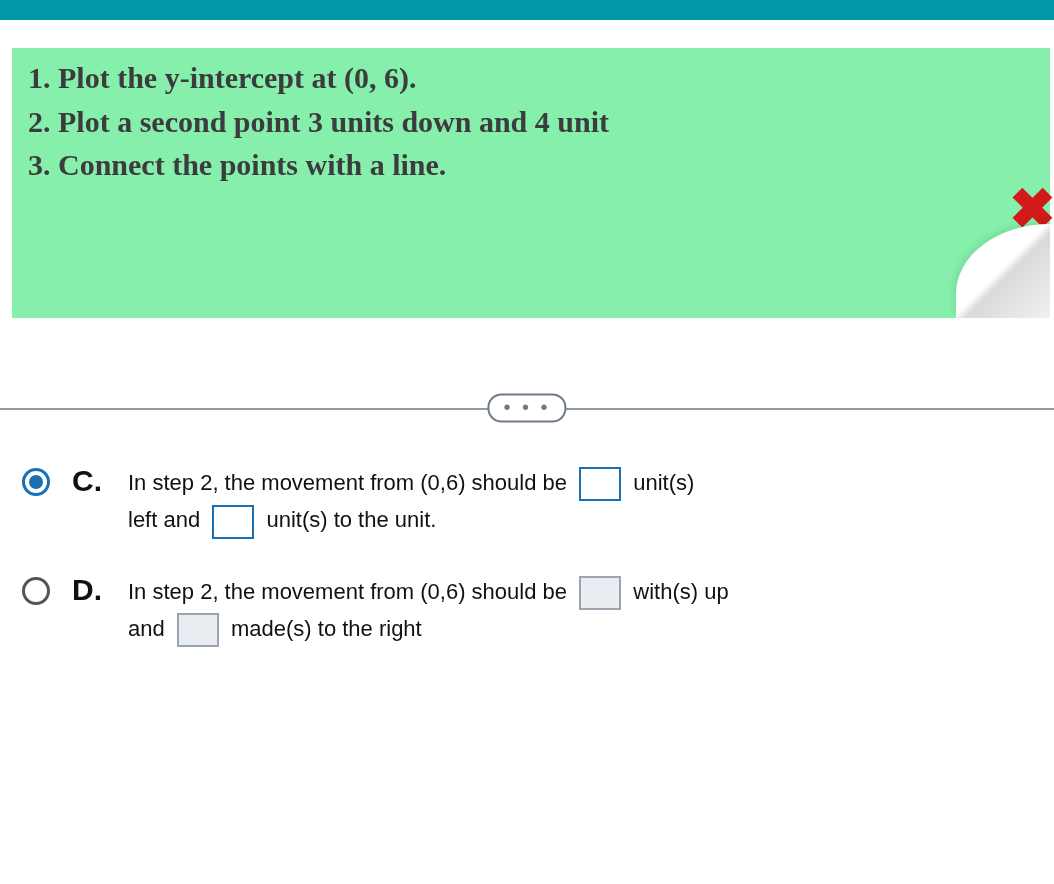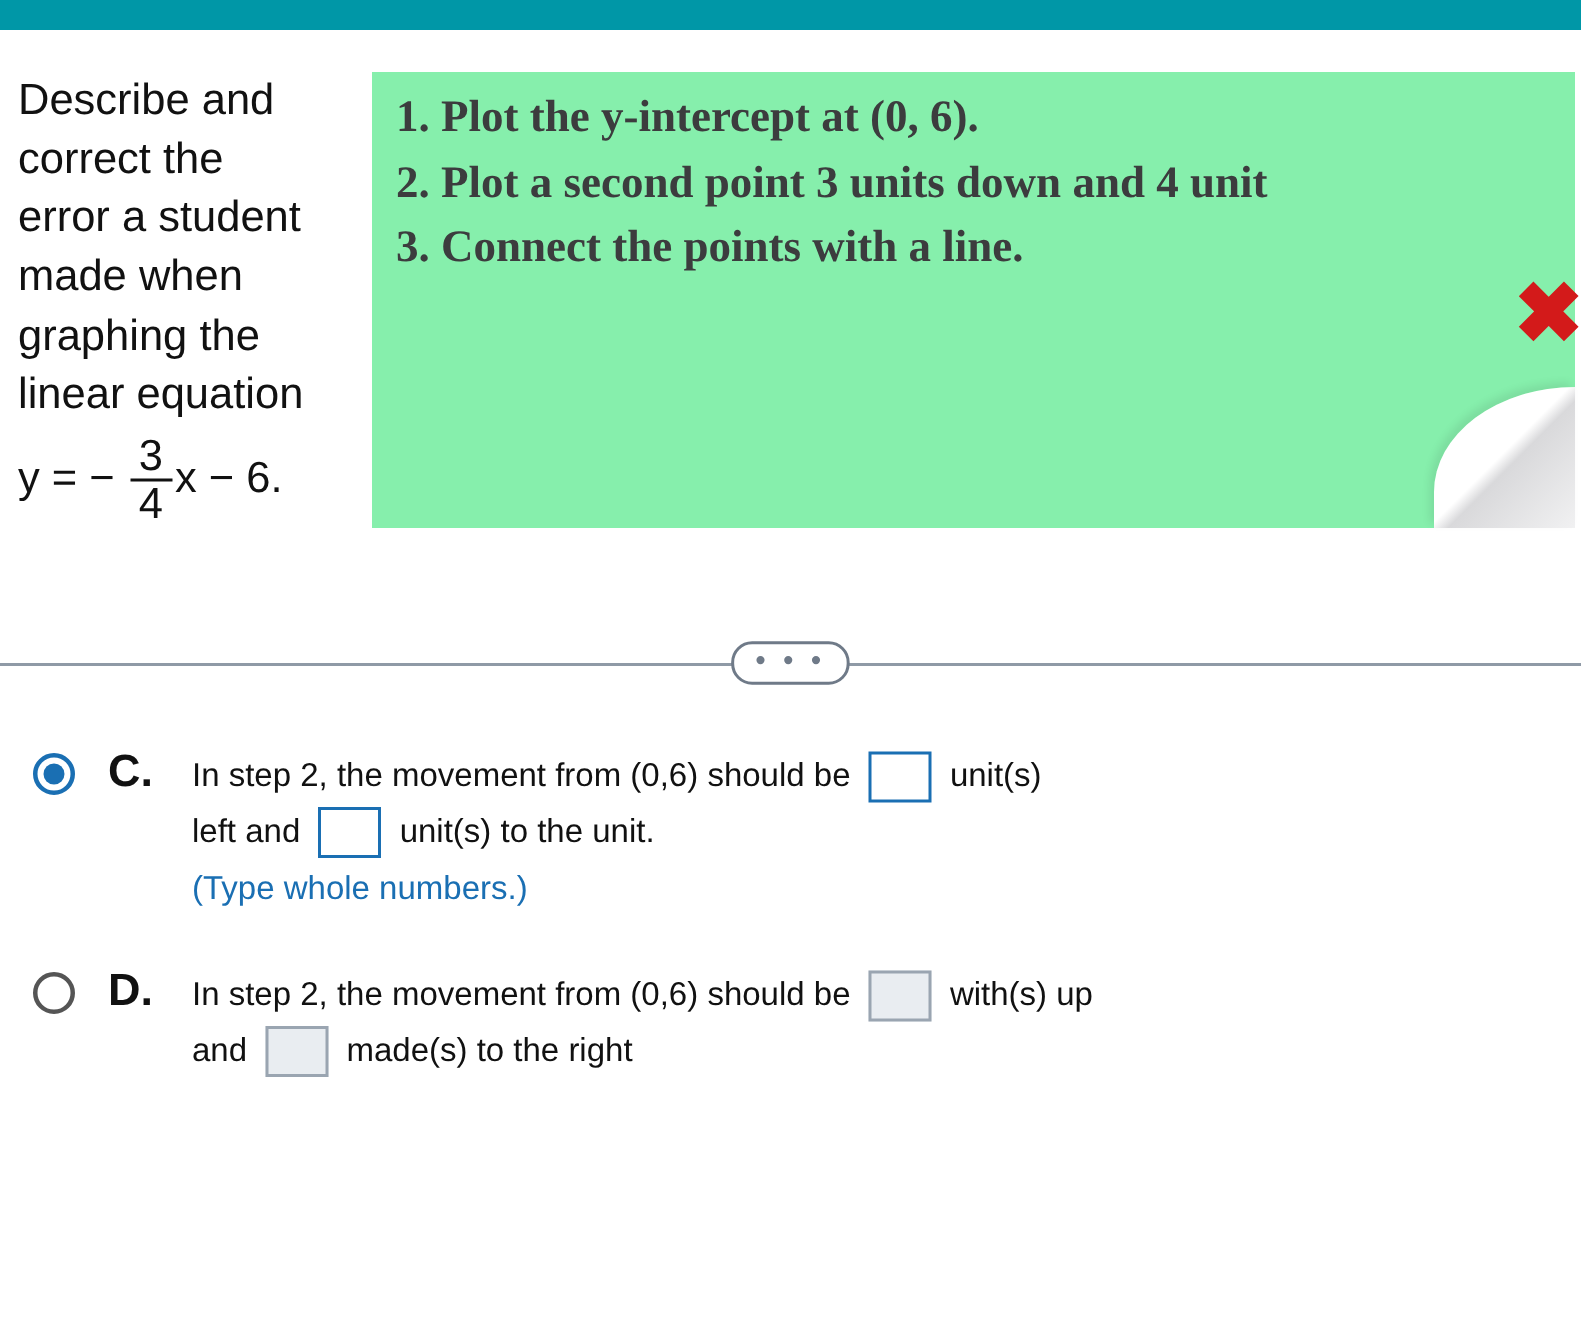--- a/index.html
+++ b/index.html
@@ -144,26 +144,20 @@
     cursor:text;
   }
   .blank.gray { border-color:#9aa5b1; background:#e9edf1; }
 </style>
 </head>
 <body>
 
 <div class="topbar"></div>
 
 <div class="content">
-  <div class="prompt">
-    <span>Describe and correct the error a student made when graphing the linear equation</span>
-    <div class="equation">
-      <span>y = − </span><span class="frac"><span class="num">3</span><span class="den">4</span></span><span>x − 6.</span>
-    </div>
-  </div>
 
   <div class="workbox">
     <div>1. <span>Plot the y-intercept at (0, 6).</span></div>
     <div>2. <span>Plot a second point 3 units down and 4 unit</span></div>
     <div>3. <span>Connect the points with a line.</span></div>
     <div class="redx">✖</div>
     <div class="curl"></div>
   </div>
 </div>
 
@@ -179,21 +173,20 @@
         <div class="dot"></div>
       </div>
     <div class="letter">C.</div>
     <div class="answer-body">
       <span>In step 2, the movement from (0,6) should be</span>
       <span class="blank"></span>
       <span>unit(s)</span><br>
       <span>left and</span>
       <span class="blank"></span>
       <span>unit(s) to the unit.</span><br>
-      <span class="hint">(Type whole numbers.)</span>
     </div>
   </div>
 
   <div class="row">
     <div class="radio unselected"></div>
     <div class="letter">D.</div>
     <div class="answer-body">
       <span>In step 2, the movement from (0,6) should be</span>
       <span class="blank gray"></span>
       <span>with(s) up</span><br>

